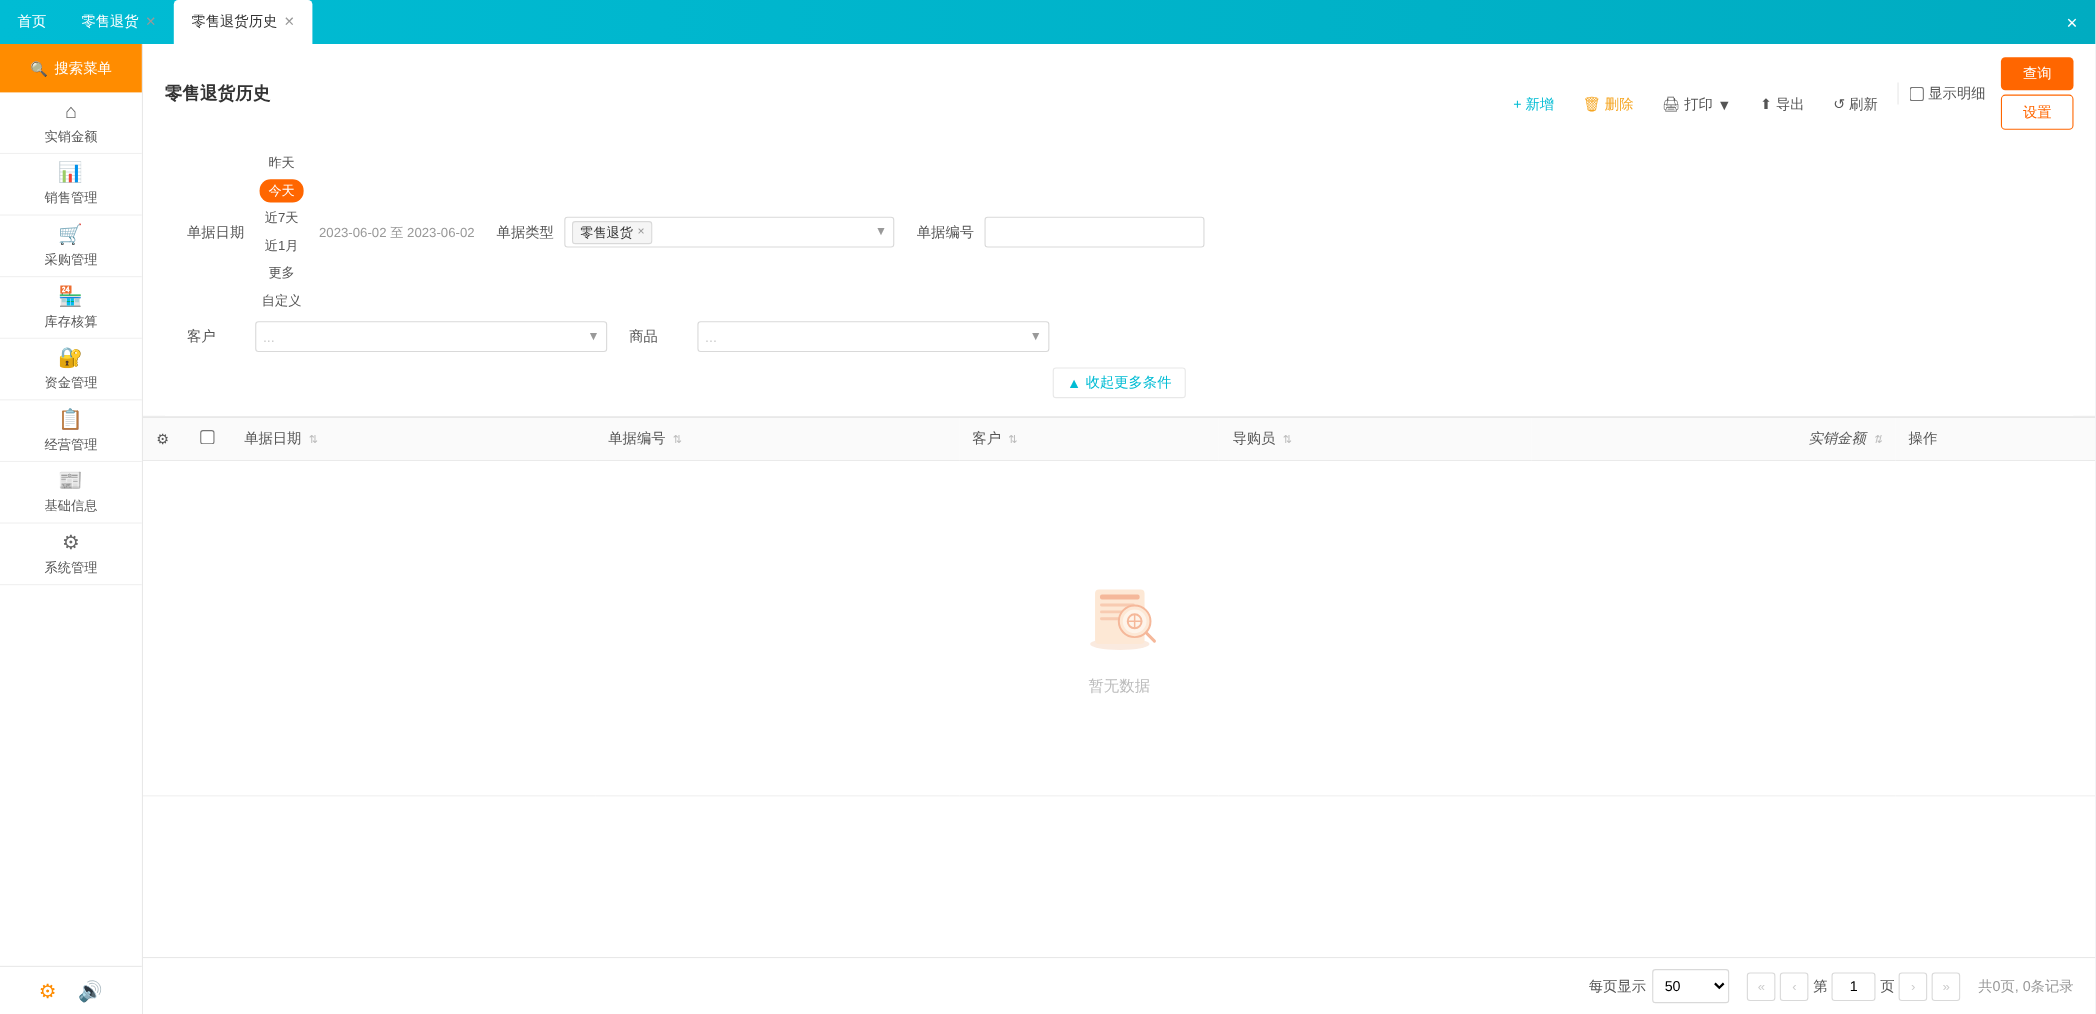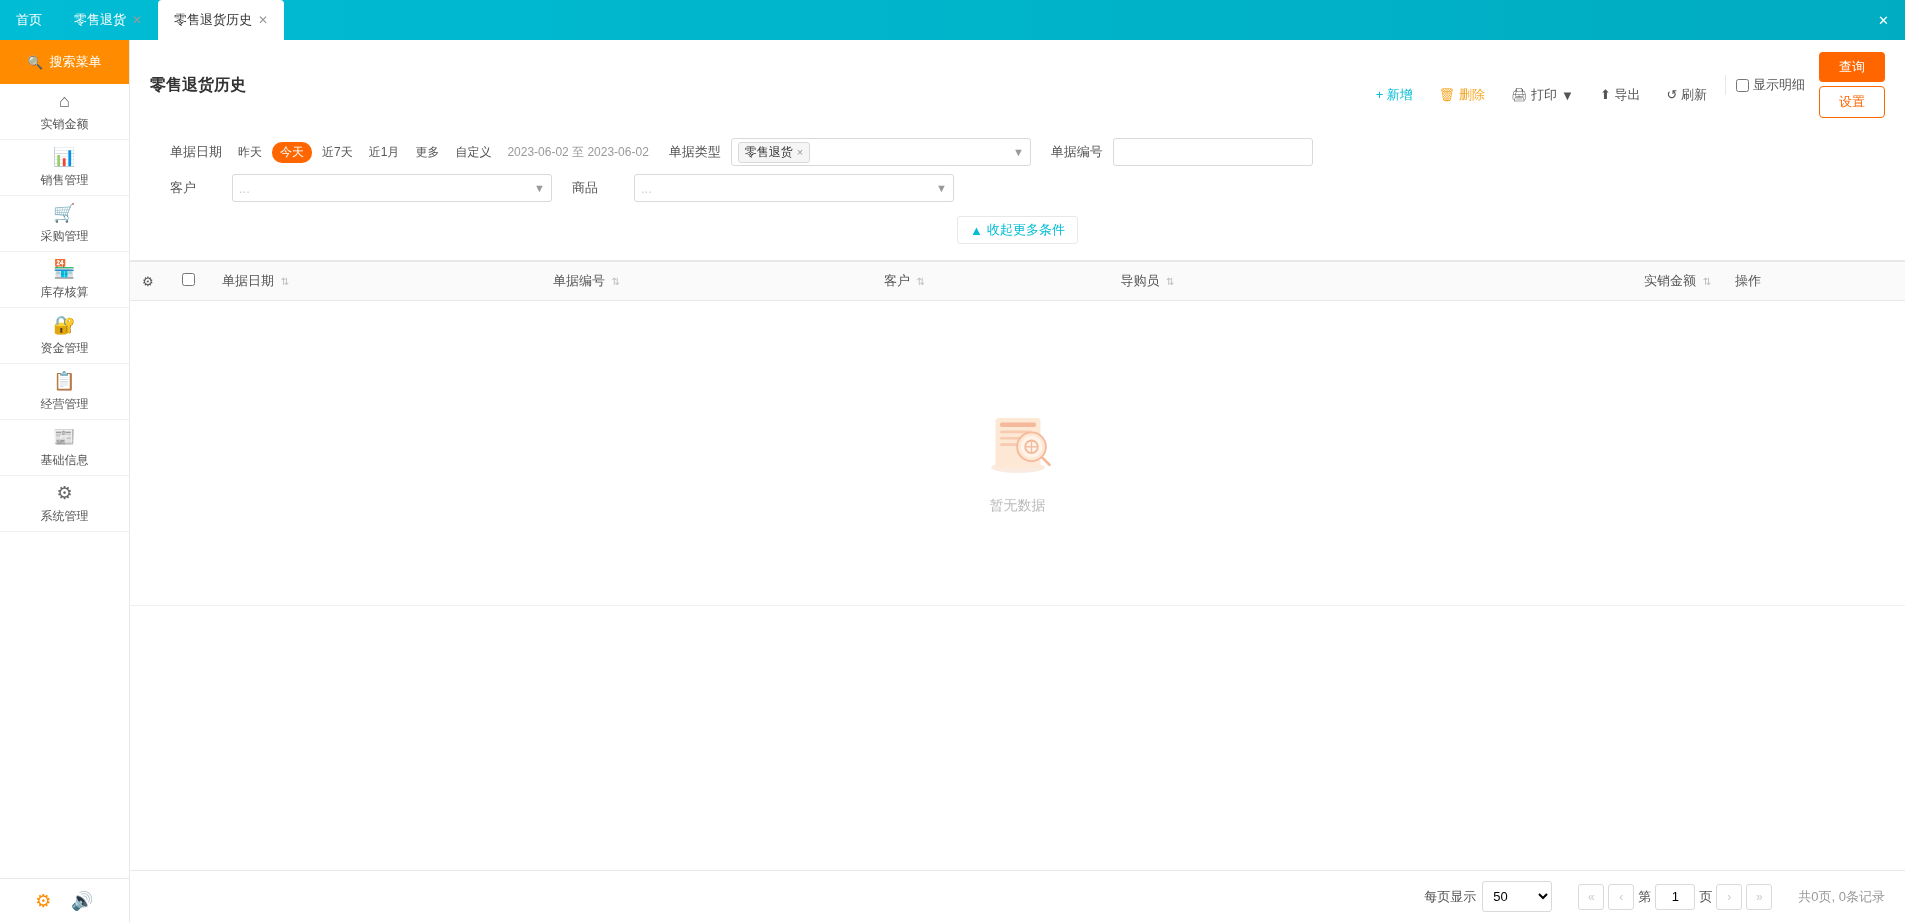--- a/index.html
+++ b/index.html
@@ -195,20 +195,21 @@
     }
     .filter-label {
       color: #555;
       white-space: nowrap;
       min-width: 56px;
     }
     .date-options {
       display: flex;
       align-items: center;
       gap: 4px;
+      flex-direction: column;
     }
     .date-btn {
       padding: 2px 6px;
       font-size: 12px;
       color: #555;
       cursor: pointer;
       border-radius: 2px;
     }
     .date-btn.active {
       background: #ff6600;
@@ -332,21 +333,21 @@
     }
 
     
     .table-footer {
       background: #fff;
       border-top: 1px solid #e8e8e8;
       padding: 10px 20px;
       display: flex;
       align-items: center;
       justify-content: flex-end;
-      gap: 26px;
+      gap: 16px;
       font-size: 13px;
       color: #555;
     }
     .per-page-select {
       display: flex;
       align-items: center;
       gap: 6px;
     }
     .select-box {
       height: 31px;
@@ -574,21 +575,21 @@
               <span class="sort-icon">⇅</span>
             </th>
             <th>
               <span>客户</span>
               <span class="sort-icon">⇅</span>
             </th>
             <th>
               <span>导购员</span>
               <span class="sort-icon">⇅</span>
             </th>
-            <th style="text-align:right;">
+            <th style="text-align:right;font-style:italic;">
               <span>实销金额</span>
               <span class="sort-icon">⇅</span>
             </th>
             <th>
               <span>操作</span>
             </th>
           </tr>
         </thead>
         <tbody>
           <tr>

